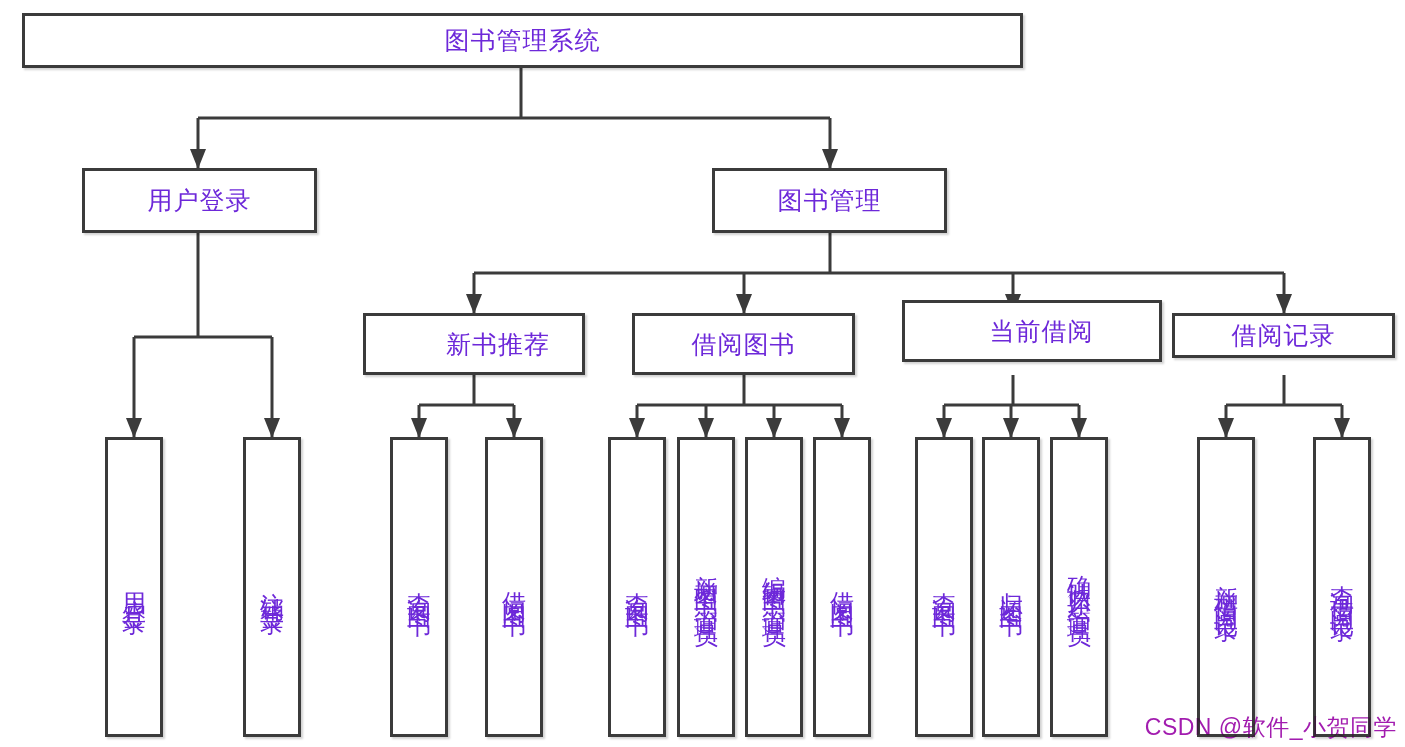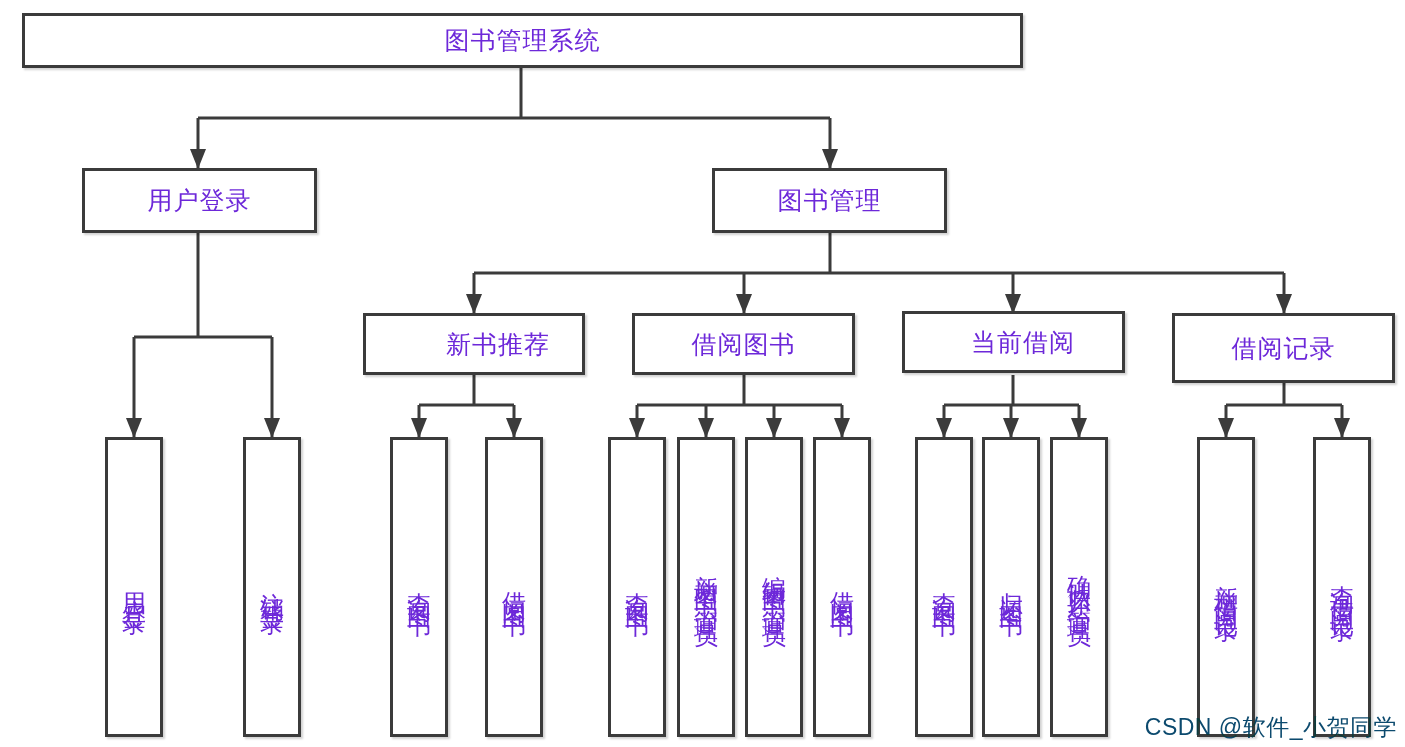--- a/index.html
+++ b/index.html
@@ -41,43 +41,43 @@
     white-space: normal;
   }
   
   .n-root            { left: 22px;   top: 13px;  width: 1001px; height: 55px; }
   
   .n-user-login      { left: 82px;   top: 168px; width: 235px;  height: 65px; }
   .n-book-mgmt       { left: 712px;  top: 168px; width: 235px;  height: 65px; }
   
   .n-new-book-rec    { left: 363px;  top: 313px; width: 222px;  height: 62px; padding-left: 48px; }
   .n-book-borrow     { left: 632px;  top: 313px; width: 223px;  height: 62px; }
-  .n-current-borrow  { left: 902px;  top: 311px; width: 223px;  height: 62px; padding-left: 19px; }
-  .n-borrow-records  { left: 1172px; top: 313px; width: 223px;  height: 70px; }
+  .n-current-borrow  { left: 902px;  top: 300px; width: 260px;  height: 62px; padding-left: 19px; }
+  .n-borrow-records  { left: 1172px; top: 313px; width: 223px;  height: 45px; }
   
   .vnode             { width: 58px; height: 300px; top: 437px; }
   .n-login           { left: 105px; }
   .n-logout          { left: 243px; }
   .n-rec-query       { left: 390px; }
   .n-rec-borrow      { left: 485px; }
   .n-bb-query        { left: 608px; }
   .n-bb-add          { left: 677px; }
   .n-bb-edit         { left: 745px; }
   .n-bb-borrow       { left: 813px; }
   .n-cb-query        { left: 915px; }
   .n-cb-return       { left: 982px; }
   .n-cb-confirm      { left: 1050px; }
   .n-br-add          { left: 1197px; }
   .n-br-query        { left: 1313px; }
   .watermark {
     position: absolute;
     right: 8px;
     top: 712px;
     font-size: 23px;
-    color: #0c4a6e;
+    color: #a21caf;
     letter-spacing: 0.5px;
     mix-blend-mode: darken;
     white-space: nowrap;
   }
 </style>
 </head>
 <body>
 
 <div class="stage">
 

